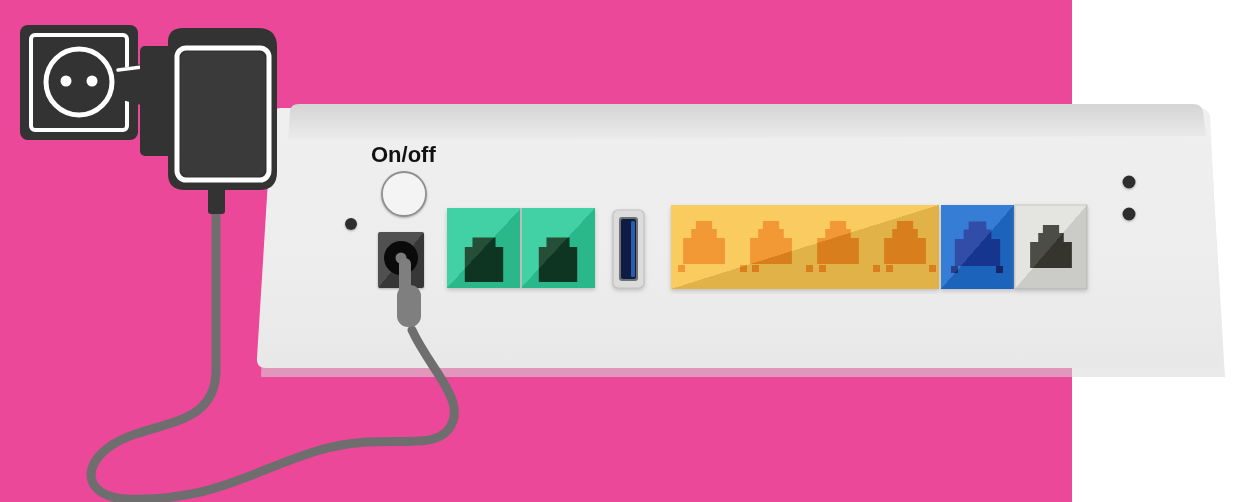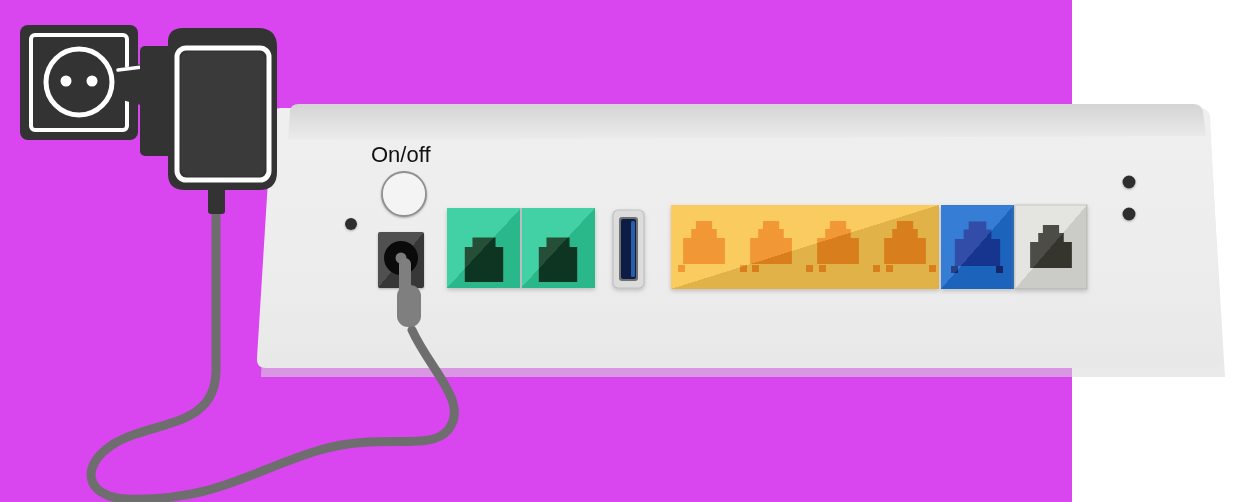--- a/index.html
+++ b/index.html
@@ -10,21 +10,22 @@
   body {
     width: 1250px;
     height: 502px;
     overflow: hidden;
     font-family: "Liberation Sans", sans-serif;
   }
   #stage {
     position: relative;
     width: 1072px;
     height: 502px;
-    background: #d946ef;
+    background: #ec4899;
+    font-weight: bold;
   }
   #illustration {
     position: absolute;
     left: 0;
     top: 0;
     width: 1250px;
     height: 502px;
   }
   .label-text {
     font-family: "Liberation Sans", sans-serif;

